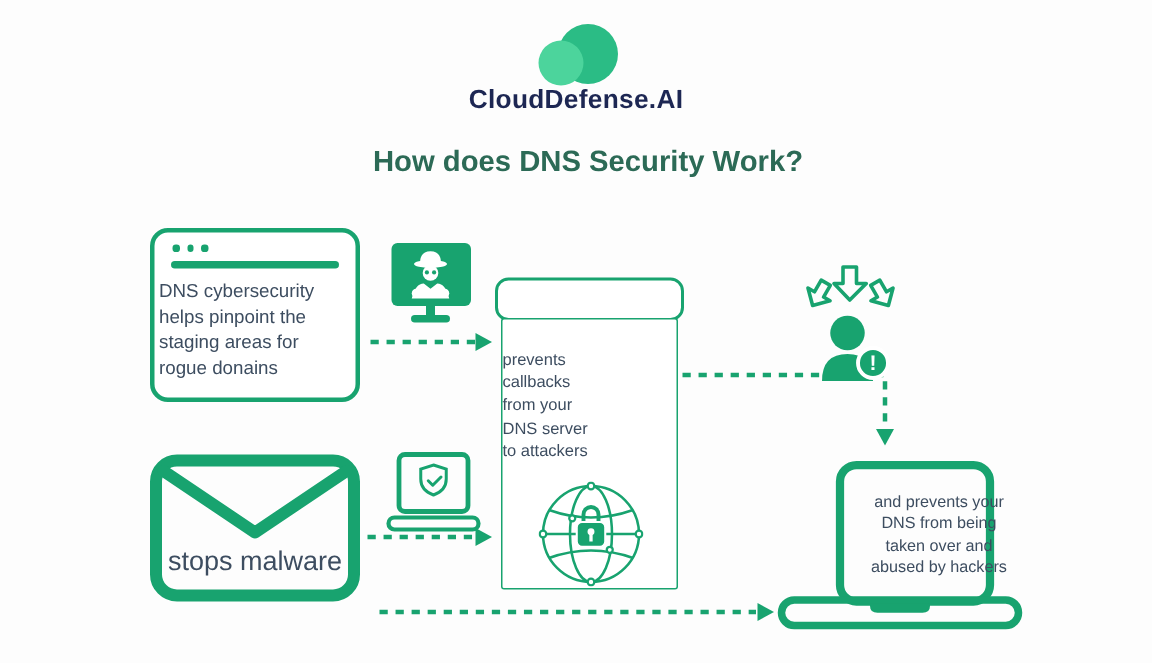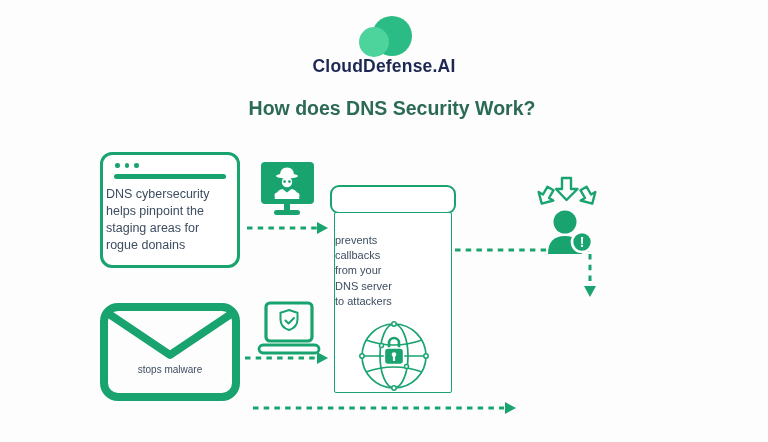--- a/index.html
+++ b/index.html
@@ -26,21 +26,21 @@
   .b-dots i{width:4.5px;height:4.5px;border-radius:50%;background:var(--green);}
   .b-bar{position:absolute;left:11px;right:11px;top:19px;height:4.5px;border-radius:3px;background:var(--green);}
   .b-text{position:absolute;left:3px;right:3px;top:31px;text-align:left;font-size:12.5px;line-height:1.36;color:var(--body-text);}
   
   .cp-header{left:330px;top:185px;width:126px;height:29px;border:2.5px solid var(--green);border-radius:9px;background:#fff;z-index:2;}
   .cp-body{left:334px;top:212px;width:118px;height:181px;border:1.5px solid var(--green);border-radius:2px;background:#fff;z-index:1;}
   .cp-text{position:absolute;left:0;right:0;top:20px;text-align:left;font-size:11px;line-height:1.38;color:var(--body-text);}
   .cp-globe{position:absolute;left:24px;top:108px;}
   
   .envelope{left:99px;top:302px;width:142px;height:100px;}
-  .env-label{position:absolute;left:0;right:0;top:62px;text-align:center;font-size:10px;color:var(--body-text);}
+  .env-label{position:absolute;left:0;right:0;top:62px;text-align:center;font-size:18px;color:var(--body-text);}
   
   .laptop{left:516px;top:304px;width:168px;height:118px;}
   .lp-text{position:absolute;left:60px;top:24px;width:100px;text-align:center;font-size:10.8px;line-height:1.34;color:var(--body-text);}
   
   .spy-monitor{left:259px;top:161px;}
   .secure-laptop{left:257px;top:301px;}
   .alert-person{left:531px;top:176px;}
   .arrows{left:0;top:0;z-index:0;}
   .box{z-index:1;}
 </style>
@@ -152,14 +152,25 @@
     <div class="env-label">stops malware</div>
   </div>
 
   <svg class="abs secure-laptop box" width="64" height="56" viewBox="0 0 64 56">
     <rect x="9" y="2" width="46" height="38" rx="4" class="s" stroke-width="3.2"></rect>
     <path d="M32 9 l8.5 2.8 v6.6 q0 7.6 -8.5 10.6 q-8.5 -3 -8.5 -10.6 v-6.6 z" class="s" stroke-width="2"></path>
     <path d="M28.5 19.5 l3 3 5.5 -5.5" class="s" stroke-width="2" stroke-linecap="round" stroke-linejoin="round"></path>
     <rect x="2" y="44" width="60" height="8" rx="4" class="s" stroke-width="2.8"></rect>
   </svg>
 
+  <div class="abs laptop box">
+    <svg width="168" height="118" viewBox="0 0 168 118">
+      <rect x="44" y="6" width="100" height="91" rx="11" fill="#fff" class="s" stroke-width="5.5"></rect>
+      <rect x="5" y="96" width="158" height="17" rx="8.5" fill="#fff" class="s" stroke-width="5"></rect>
+      <path d="M64 98.5 h40 v1.5 q0 4.5 -5 4.5 h-30 q-5 0 -5 -4.5 z" class="f"></path>
+    </svg>
+    <div class="lp-text pre">and prevents your
+DNS from being
+taken over and
+abused by hackers</div>
+  </div>
 
 </div>
 
 </body></html>

